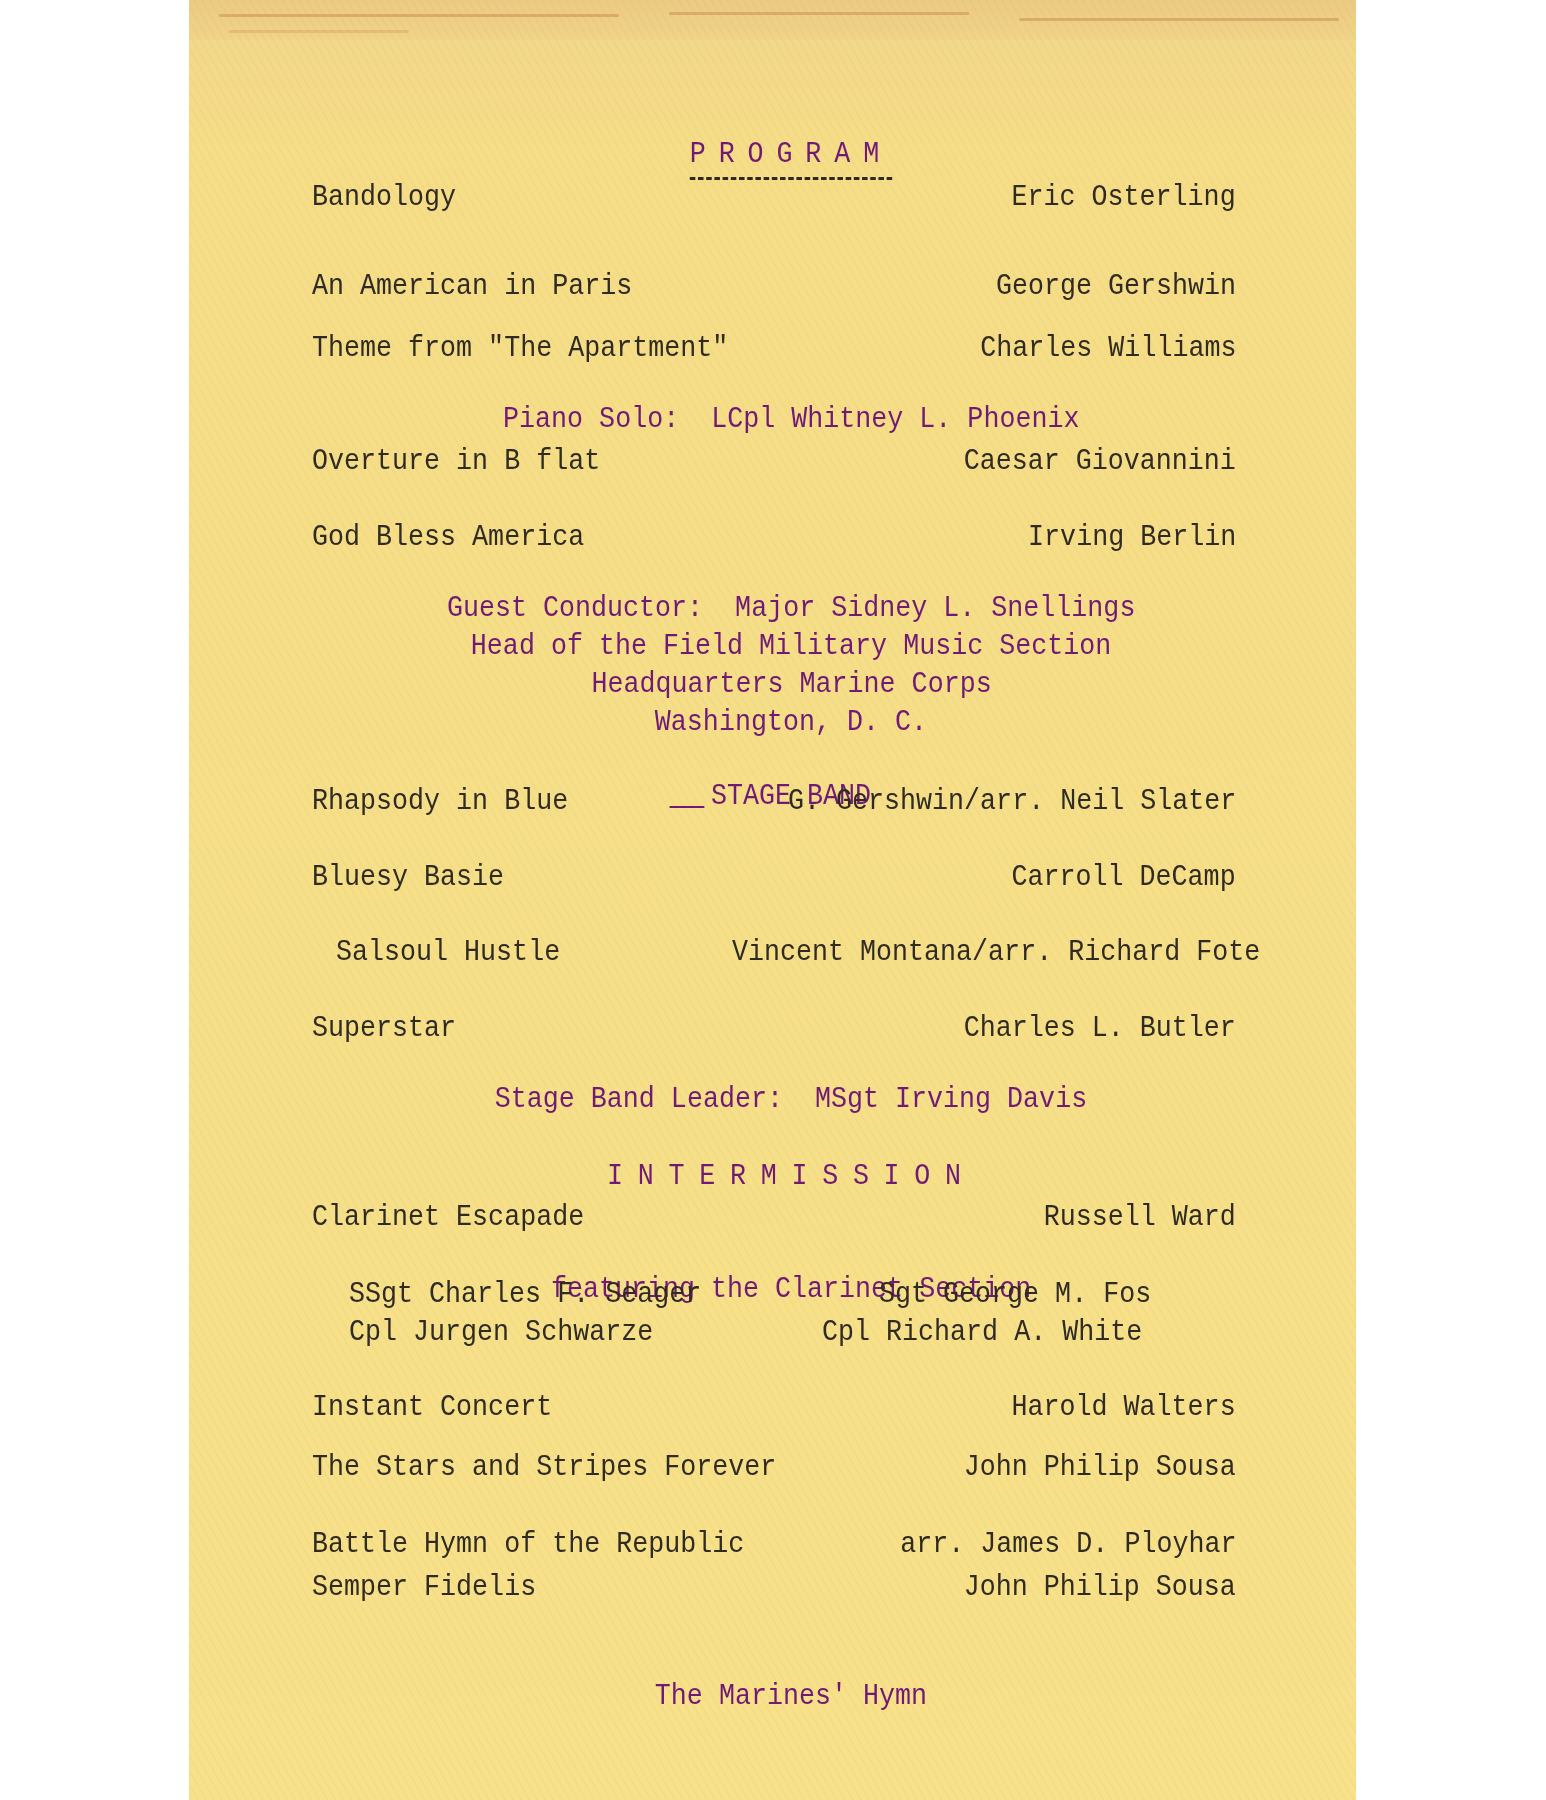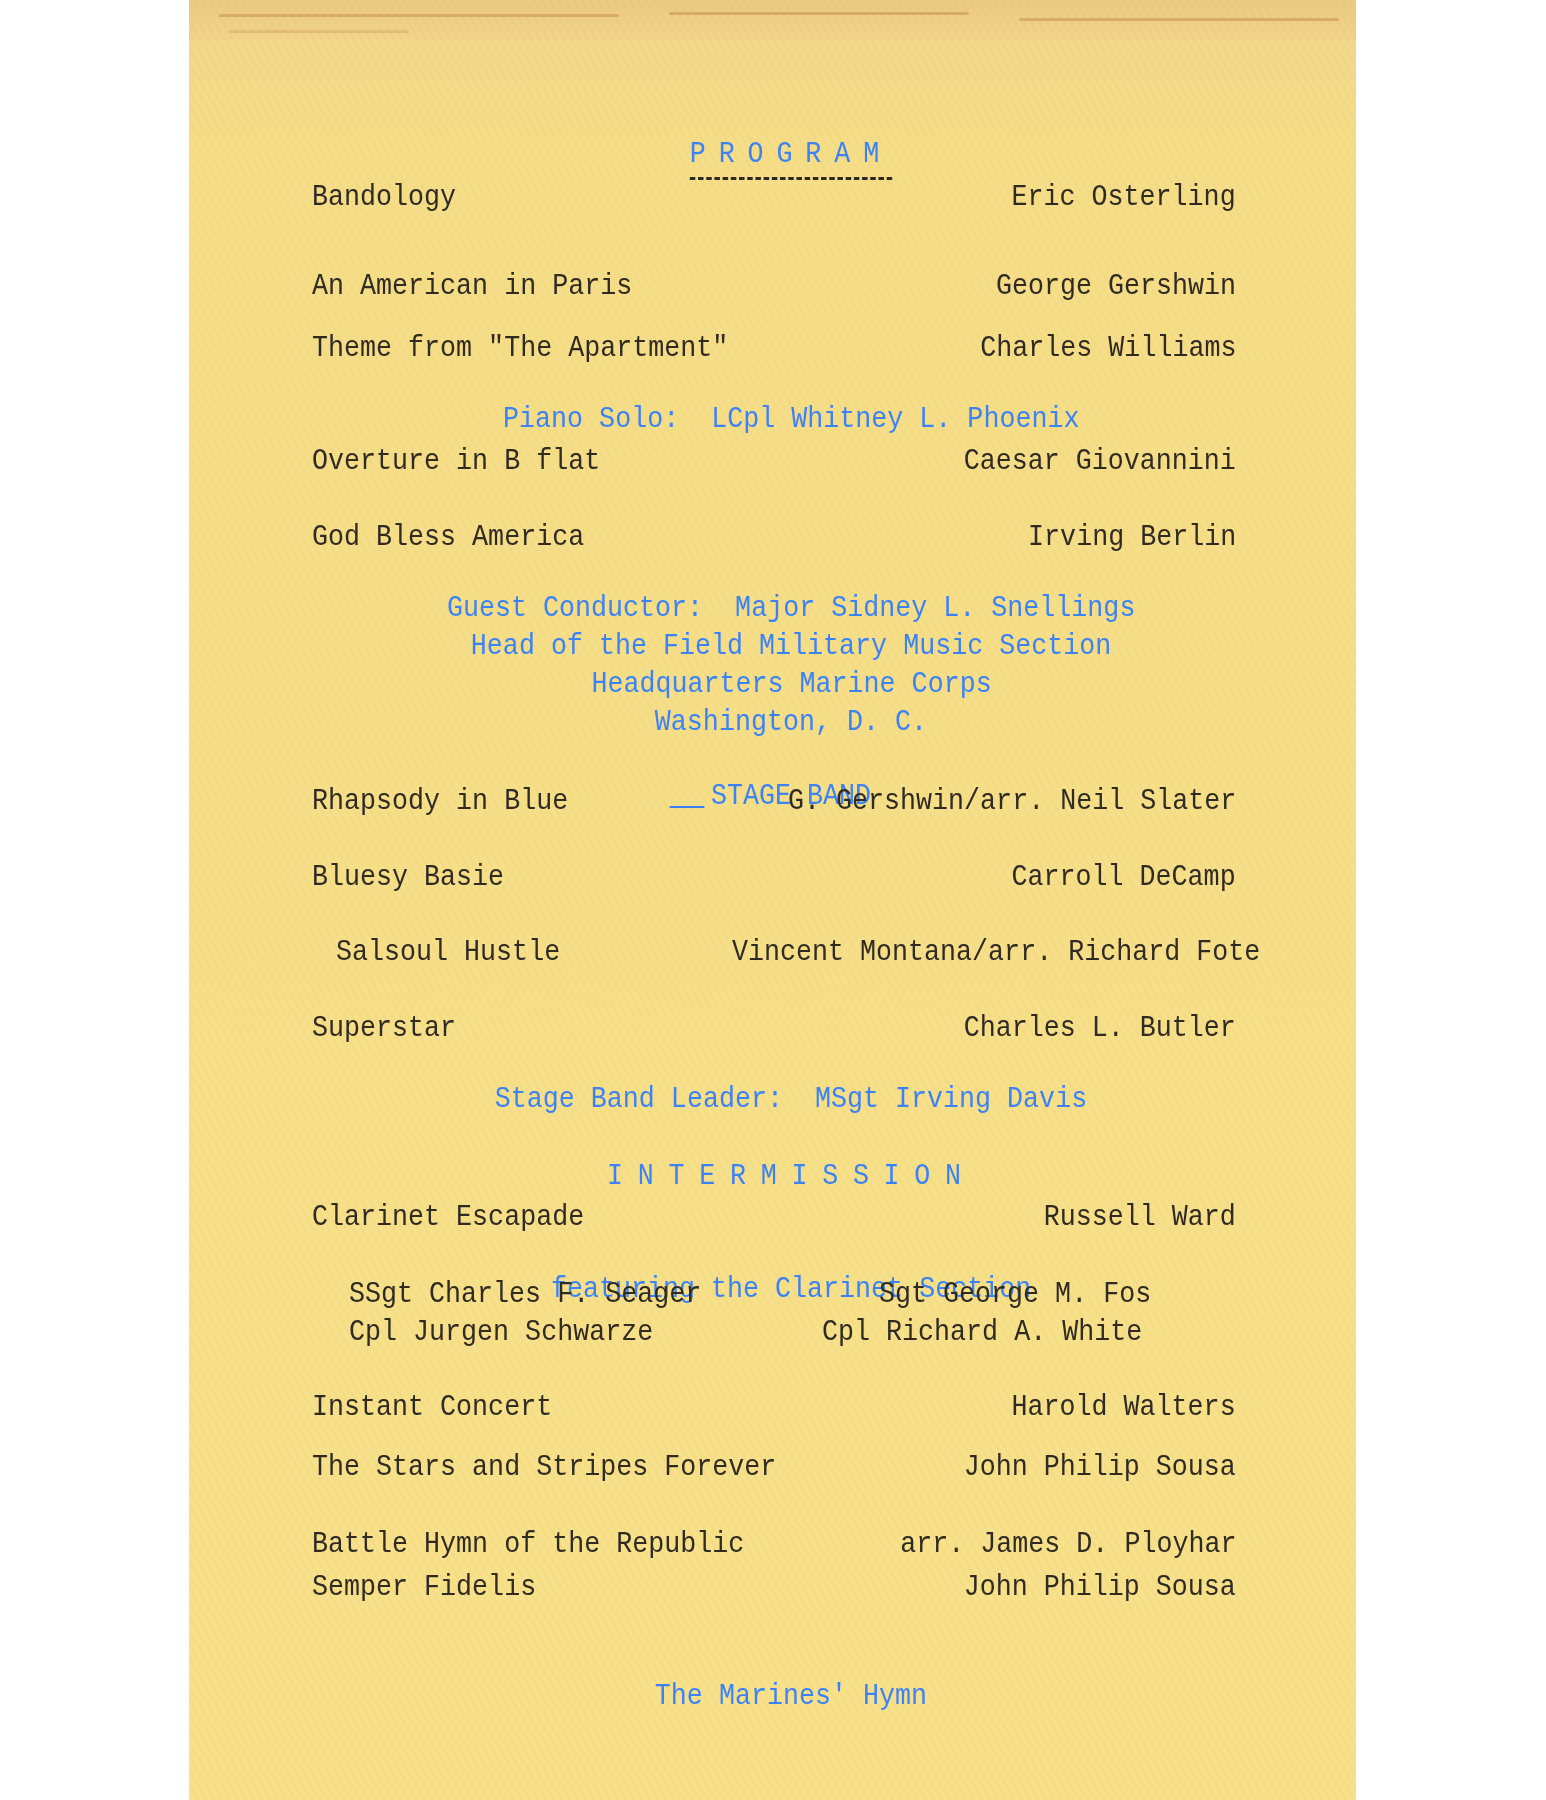--- a/index.html
+++ b/index.html
@@ -66,21 +66,21 @@
     transform: scaleX(0.92);
     transform-origin: right top;
   }
   .centered {
     position: absolute;
     left: 312px;
     width: 924px;
     text-align: center;
     font-family: "Liberation Mono", "DejaVu Sans Mono", monospace;
     font-size: 29px;
-    color: #3b82f6;
+    color: #701a75;
     white-space: pre;
   }
   .centered span {
     display: inline-block;
     transform: scaleX(0.92);
   }
   .heading {
     letter-spacing: 14px;
   }
   .underline-dash {

